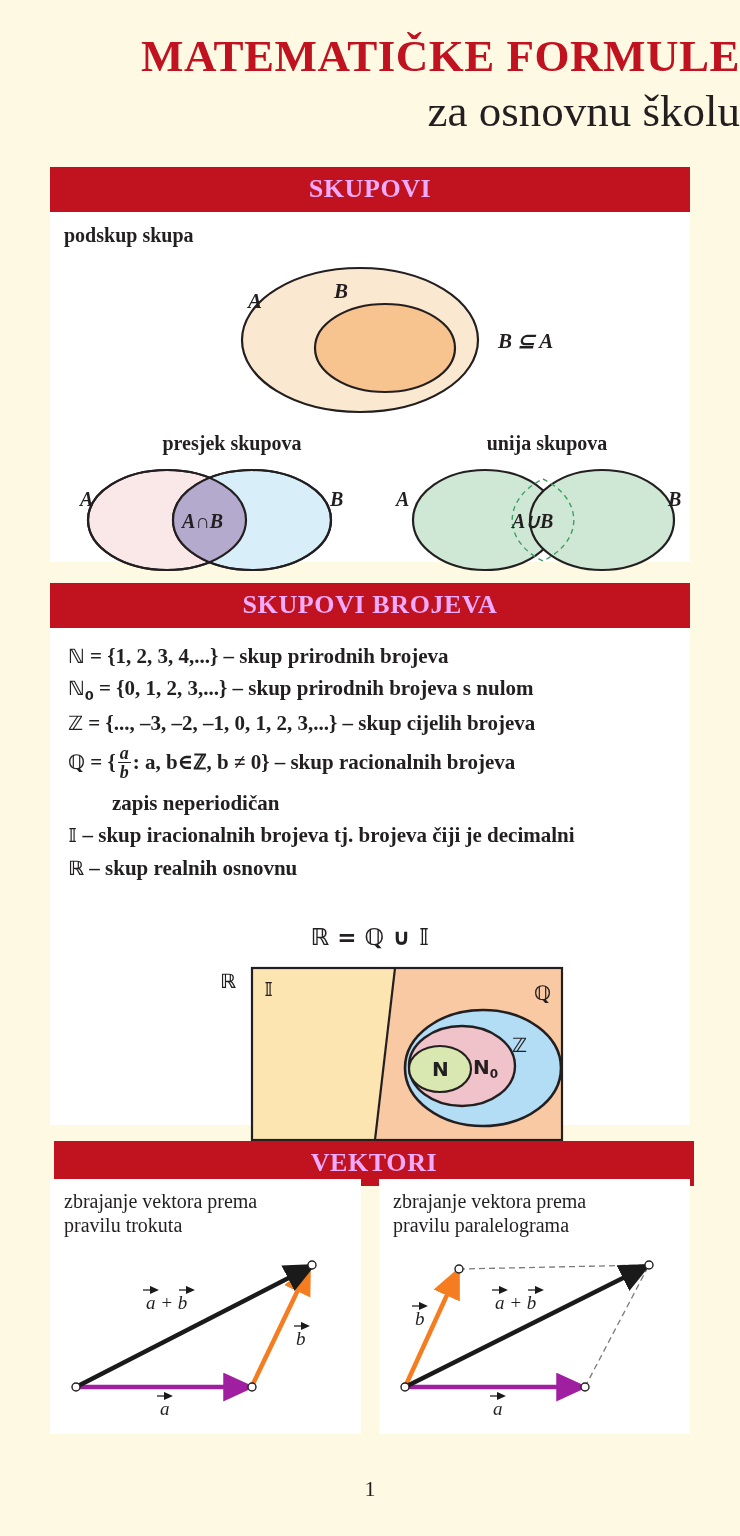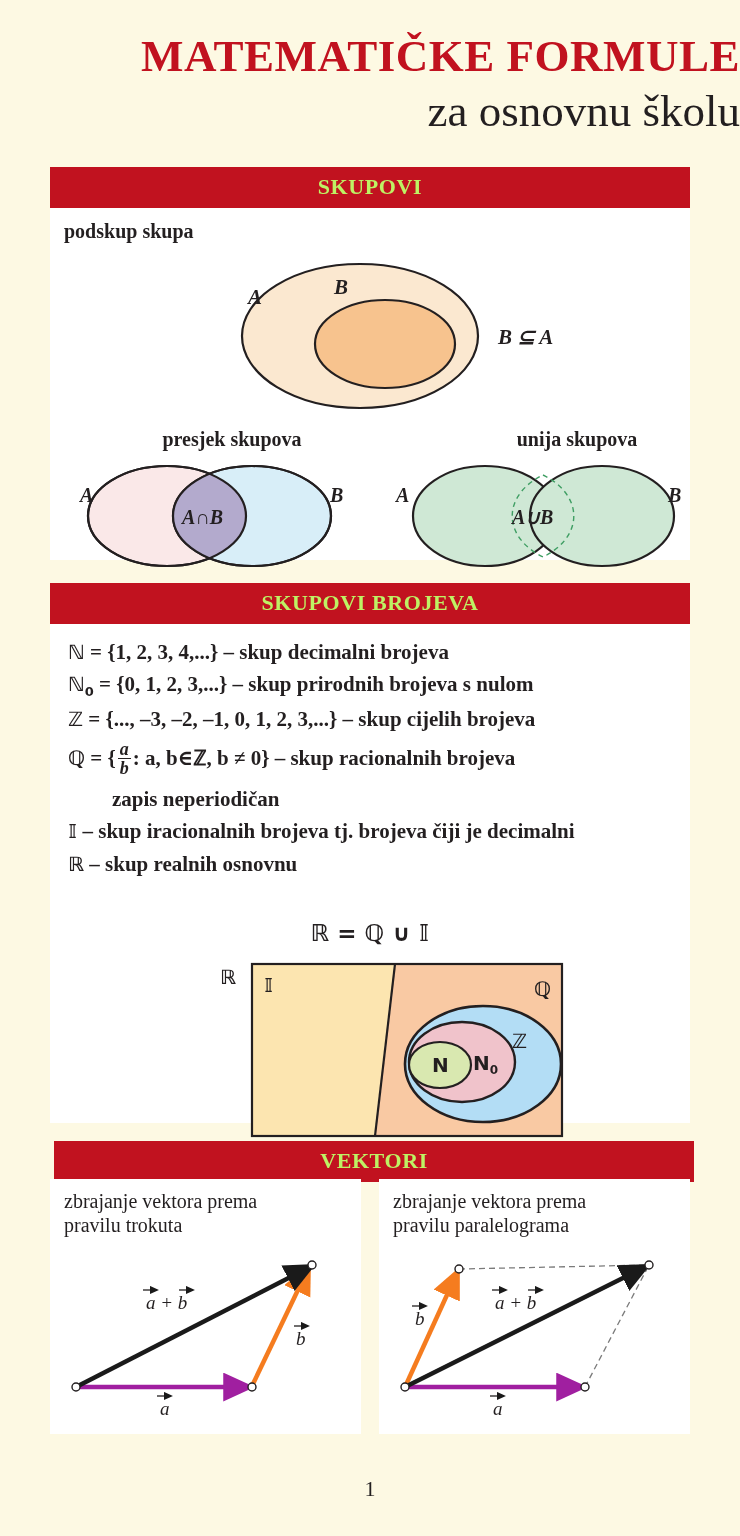--- a/index.html
+++ b/index.html
@@ -22,23 +22,23 @@
   .title-sub{
     font-size:45px;color:#231f20;line-height:1.15;margin-top:7px;
   }
 
   
   .section{
     position:absolute;left:50px;width:640px;
     background:#ffffff;
   }
   .sec-head{
-    background:#c1121f;color:#bef264;
+    background:#c1121f;color:#f0abfc;
     text-align:center;font-weight:bold;
-    font-size:22px;letter-spacing:.6px;
+    font-size:26px;letter-spacing:.6px;
     padding:7px 0 8px 0;
   }
   .sec-body{position:relative;background:#fff;font-weight:bold;}
 
   .lbl{font-size:20px;color:#231f20;}
   .mathi{font-style:italic;font-family:"Liberation Serif",serif;}
 
   
   svg{display:block;}
 
@@ -88,21 +88,21 @@
 
       <svg width="460" height="170" style="position:absolute;left:130px;top:38px;">
         <ellipse cx="180" cy="90" rx="118" ry="72" fill="#fbe8d0" stroke="#231f20" stroke-width="2.2"></ellipse>
         <ellipse cx="205" cy="98" rx="70" ry="44" fill="#f7c38e" stroke="#231f20" stroke-width="2.2"></ellipse>
         <text x="68" y="58" class="mathi" font-size="21" fill="#231f20">A</text>
         <text x="154" y="48" class="mathi" font-size="21" fill="#231f20">B</text>
         <text x="318" y="98" class="mathi" font-size="21" fill="#231f20">B ⊆ A</text>
       </svg>
 
       <div class="lbl" style="position:absolute;left:72px;top:220px;width:220px;text-align:center;">presjek skupova</div>
-      <div class="lbl" style="position:absolute;left:422px;top:220px;width:210px;text-align:center;">unija skupova</div>
+      <div class="lbl" style="position:absolute;left:392px;top:220px;width:210px;text-align:center;">unija skupova</div>
 
       <svg width="300" height="120" style="position:absolute;left:12px;top:250px;">
         <defs>
           <clipPath id="clipA">
               <ellipse cx="105" cy="58" rx="79" ry="50"></ellipse>
             </clipPath>
         </defs>
         <ellipse cx="105" cy="58" rx="79" ry="50" fill="#fae8e8" stroke="#231f20" stroke-width="2.2"></ellipse>
         <ellipse cx="190" cy="58" rx="79" ry="50" fill="#d8eef8" stroke="#231f20" stroke-width="2.2"></ellipse>
         <g clip-path="url(#clipA)">
@@ -126,21 +126,21 @@
 
     </div>
   </div>
 
   <div class="section" style="top:583px;height:540px;">
     <div class="sec-head">SKUPOVI BROJEVA</div>
     <div class="sec-body" style="height:497px;">
 
       <div class="num-list">
         <div class="row">
-          <span class="bb">ℕ</span><span> = {1, 2, 3, 4,...} – skup decimalni brojeva</span>
+          <span class="bb">ℕ</span><span> = {1, 2, 3, 4,...} – skup prirodnih brojeva</span>
         </div>
         <div class="row">
           <span class="bb">ℕ<sub style="font-size:13px;">0</sub></span><span> = {0, 1, 2, 3,...} – skup prirodnih brojeva s nulom</span>
         </div>
         <div class="row">
           <span class="bb">ℤ</span><span> = {..., –3, –2, –1, 0, 1, 2, 3,...} – skup cijelih brojeva</span>
         </div>
         <div class="row" style="margin-top:6px;margin-bottom:8px;">
           <span class="bb">ℚ</span><span> = {</span><span class="frac"><span class="n">a</span><span class="d">b</span></span><span>: a, b∈ℤ, b ≠ 0} – skup racionalnih brojeva</span>
         </div>

